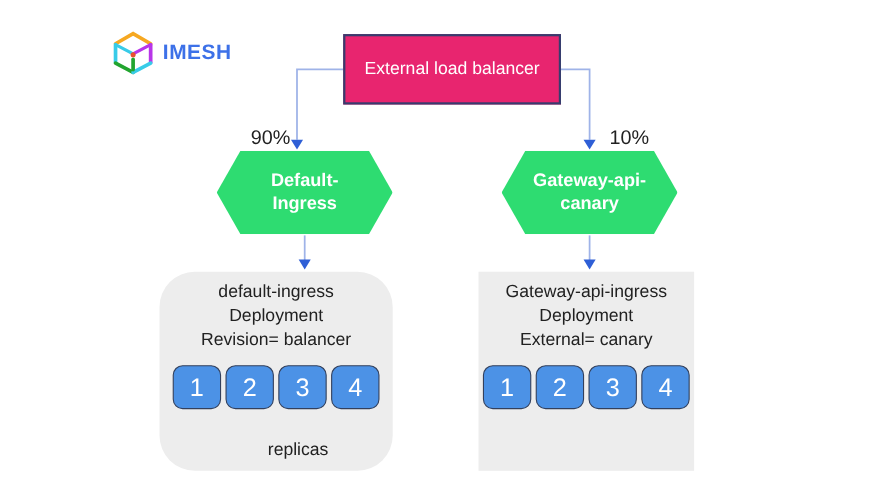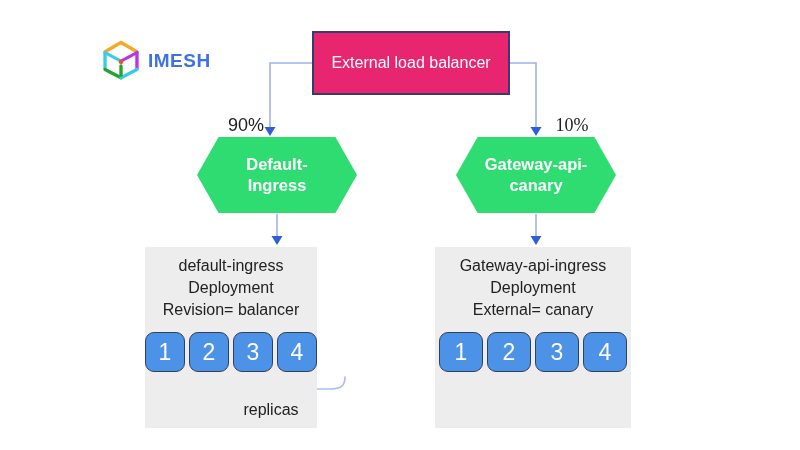--- a/index.html
+++ b/index.html
@@ -1,49 +1,49 @@
 <!DOCTYPE html>
 <html><head>
 <meta charset="utf-8">
 <style>
   html,body{margin:0;padding:0;background:#fff;}
   .canvas{
     position:relative;width:800px;height:450px;background:#ffffff;
     font-family:"Liberation Sans",sans-serif;color:#1f1f1f;overflow:hidden;
   }
   
-  .logo{position:absolute;left:100px;top:40px;display:flex;align-items:center;gap:6px;text-align:center;}
+  .logo{position:absolute;left:100px;top:28px;display:flex;align-items:center;gap:6px;text-align:center;}
   .logo svg{width:42px;height:42px;}
   .logo .brand{font-size:19px;font-weight:bold;color:#3d71e8;letter-spacing:0.5px;}
   
   .lb-box{
     position:absolute;left:312px;top:31px;width:198px;height:64px;
     background:#e8256f;border:2px solid #363d6e;box-sizing:border-box;
     display:flex;align-items:center;justify-content:center;
     color:#ffffff;font-size:16px;
   }
   
   .pct{position:absolute;top:115px;width:48px;text-align:center;font-size:18px;color:#212121;}
   .pct.left{left:222px;}
-  .pct.right{left:548px;font-family:Liberation Serif, serif;}
+  .pct.right{left:548px;}
   
   .hex{
     position:absolute;top:137px;width:160px;height:76px;background:#2edc71;
     clip-path:polygon(0 50%,13.5% 0,86.5% 0,100% 50%,86.5% 100%,13.5% 100%);
     display:flex;flex-direction:column;align-items:center;justify-content:center;
     color:#ffffff;font-size:16.5px;font-weight:600;line-height:1.3;text-align:center;
   }
   .hex.left{left:197px;}
   .hex.right{left:456px;}
   
   .panel{
     position:absolute;top:247px;height:181px;background:#ededed;
     box-sizing:border-box;text-align:center;
   }
-  .panel.left{left:145px;width:172px;}
+  .panel.left{left:145px;width:212px;border-radius:32px;}
   .panel.right{left:435px;width:196px;}
   .panel .lines{margin-top:8px;font-size:16px;line-height:22px;color:#212121;}
   .panel .lines div{white-space:nowrap;}
   .replica-row{
     position:absolute;left:0;right:0;top:85px;
     display:flex;justify-content:center;gap:4px;
   }
   .replica{
     width:44px;height:40px;background:#4c92e6;border:1.5px solid #33405c;
     border-radius:9px;box-sizing:border-box;

